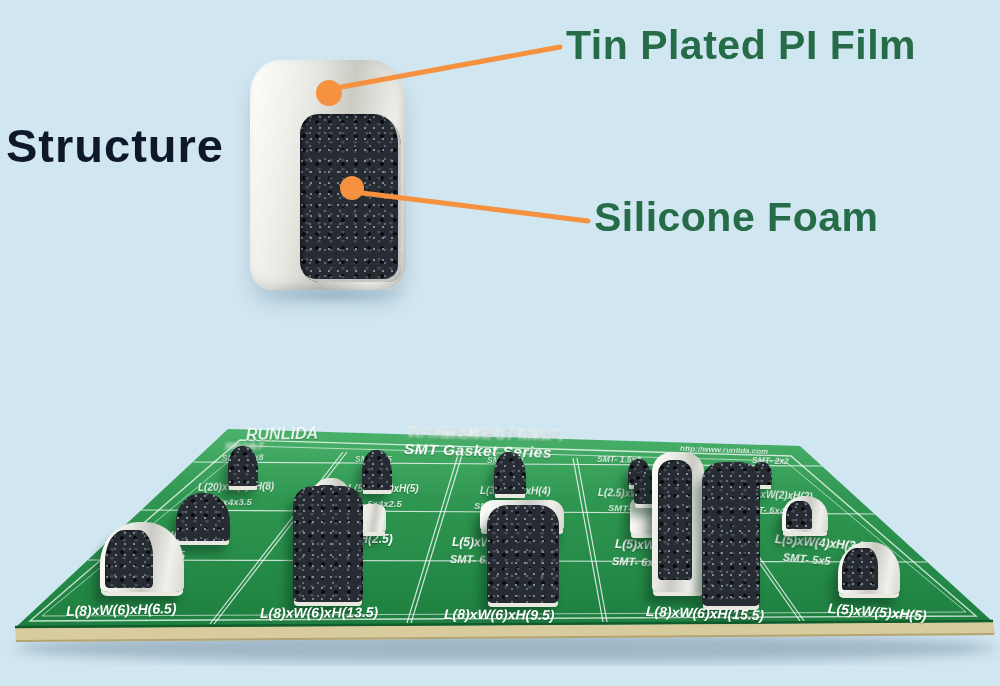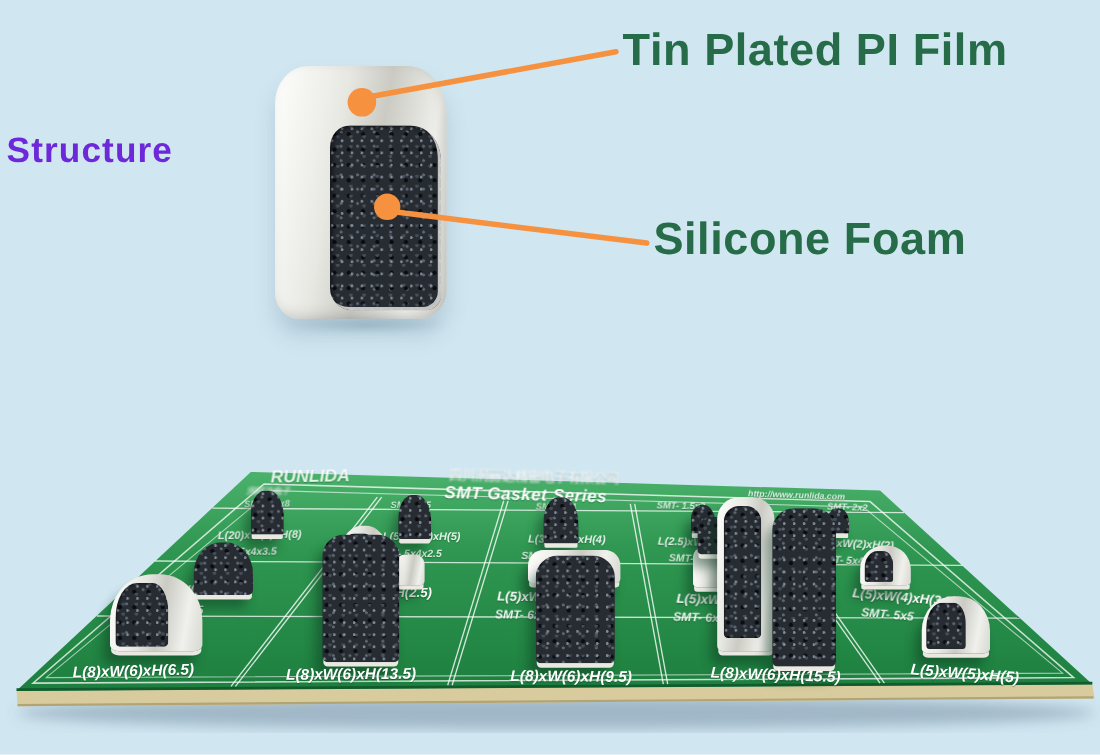--- a/index.html
+++ b/index.html
@@ -2,22 +2,22 @@
 <html><head>
 <meta charset="utf-8">
 <style>
   html,body{margin:0;padding:0;}
   .page{
     position:relative;width:1000px;height:686px;overflow:hidden;
     background:#d0e6f1;font-family:"Liberation Sans",sans-serif;
   }
   
   .sec-title{
-    position:absolute;left:6px;top:118px;font-size:32px;font-weight:bold;
-    color:#6d28d9;letter-spacing:1px;
+    position:absolute;left:6px;top:118px;font-size:47px;font-weight:bold;
+    color:#0f172a;letter-spacing:1px;
   }
   .callout-label{
     position:absolute;font-weight:bold;color:#266c48;white-space:nowrap;
   }
   .product-block{position:absolute;left:250px;top:60px;width:156px;height:230px;}
   .block-body{
     position:absolute;left:0;top:0;right:0;bottom:0;
     border-radius:30px 36px 24px 22px / 34px 42px 26px 24px;
     background:linear-gradient(105deg,#f7f7f5 0%,#ececе8 28%,#e9e9e5 38%,#cfcfc9 52%,#c3c3bd 62%,#efefeb 92%);
     box-shadow:0 14px 18px rgba(110,140,160,.28), inset -4px -4px 10px rgba(120,120,115,.25);
@@ -151,21 +151,21 @@
     <span class="blb" style="left:775px;top:134px;font-size:12px;filter:blur(.35px);transform:rotate(5deg);">L(5)xW(4)xH(3.5)</span>
 
     <span class="blb" style="left:128px;top:152px;font-size:11px;filter:blur(.5px);opacity:.9;transform:rotate(-1deg);">SMT- 6x6.5</span>
     <span class="blb" style="left:298px;top:155px;font-size:11px;filter:blur(.5px);opacity:.9;">SMT- 6x13.5</span>
     <span class="blb" style="left:450px;top:155px;font-size:11px;filter:blur(.5px);opacity:.9;transform:rotate(1deg);">SMT- 6x9.5</span>
     <span class="blb" style="left:612px;top:157px;font-size:11px;filter:blur(.5px);opacity:.9;transform:rotate(2deg);">SMT- 6x15.5</span>
     <span class="blb" style="left:783px;top:153px;font-size:11px;filter:blur(.5px);opacity:.9;transform:rotate(5deg);">SMT- 5x5</span>
 
     <span class="blb blb-top" style="left:66px;top:205px;font-size:14px;transform:rotate(-1.5deg);">L(8)xW(6)xH(6.5)</span>
     <span class="blb blb-top" style="left:260px;top:207px;font-size:14px;transform:rotate(-.5deg);">L(8)xW(6)xH(13.5)</span>
-    <span class="blb blb-top" style="left:464px;top:208px;font-size:14px;transform:rotate(.5deg);">L(8)xW(6)xH(9.5)</span>
+    <span class="blb blb-top" style="left:444px;top:208px;font-size:14px;transform:rotate(.5deg);">L(8)xW(6)xH(9.5)</span>
     <span class="blb blb-top" style="left:646px;top:205px;font-size:14px;transform:rotate(2deg);">L(8)xW(6)xH(15.5)</span>
     <span class="blb blb-top" style="left:828px;top:202px;font-size:14px;transform:rotate(4.5deg);">L(5)xW(5)xH(5)</span>
 
     <div class="gk foam gk-sm" style="left:228px;top:48px;width:30px;height:40px;"></div>
     <div class="gk foam gk-sm" style="left:362px;top:52px;width:30px;height:40px;"></div>
     <div class="gk foam gk-sm" style="left:494px;top:54px;width:32px;height:42px;"></div>
     <div class="gk foam gk-sm" style="left:628px;top:61px;width:22px;height:26px;"></div>
     <div class="gk foam gk-sm" style="left:752px;top:64px;width:20px;height:23px;"></div>
 
     <div class="gk foam gk-dome" style="left:176px;top:95px;width:54px;height:48px;"></div>

